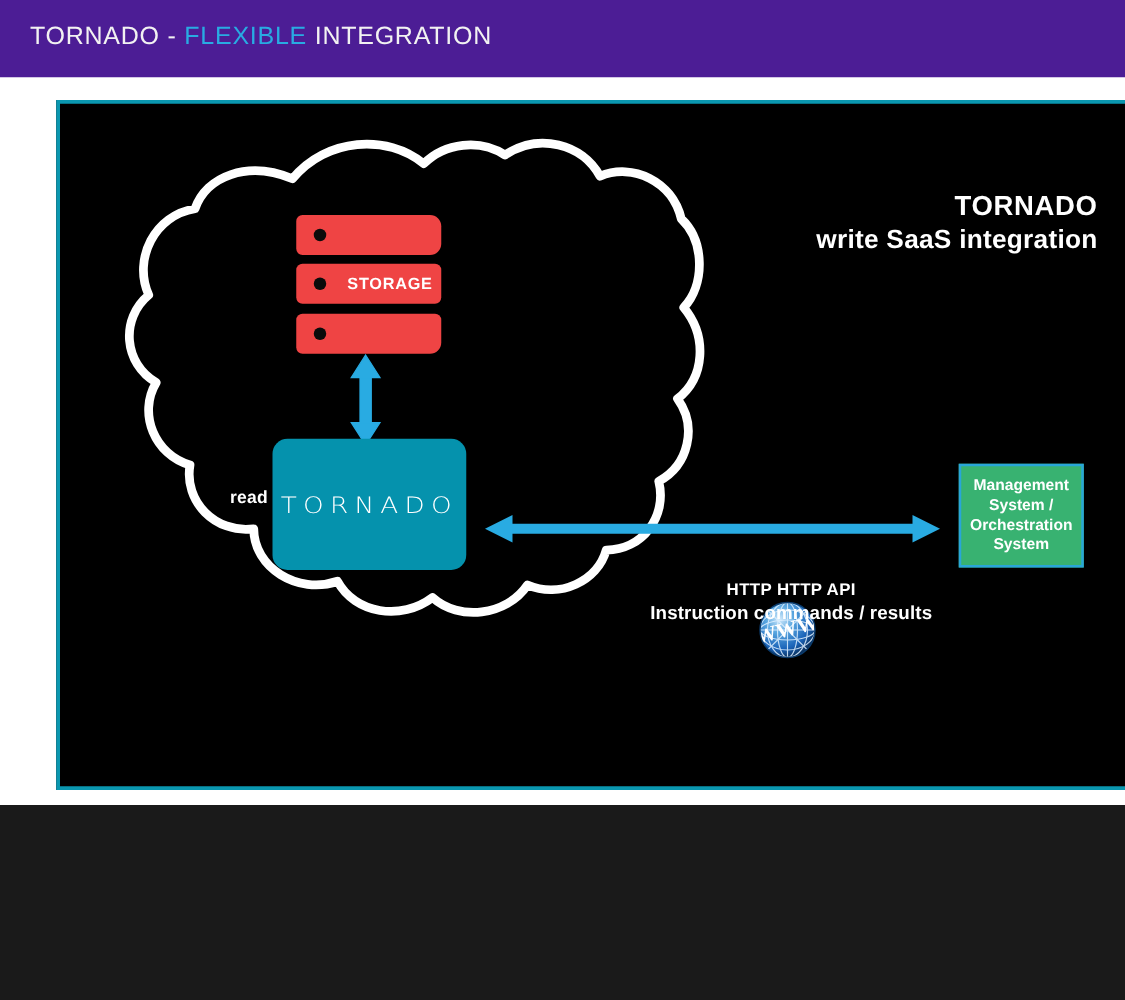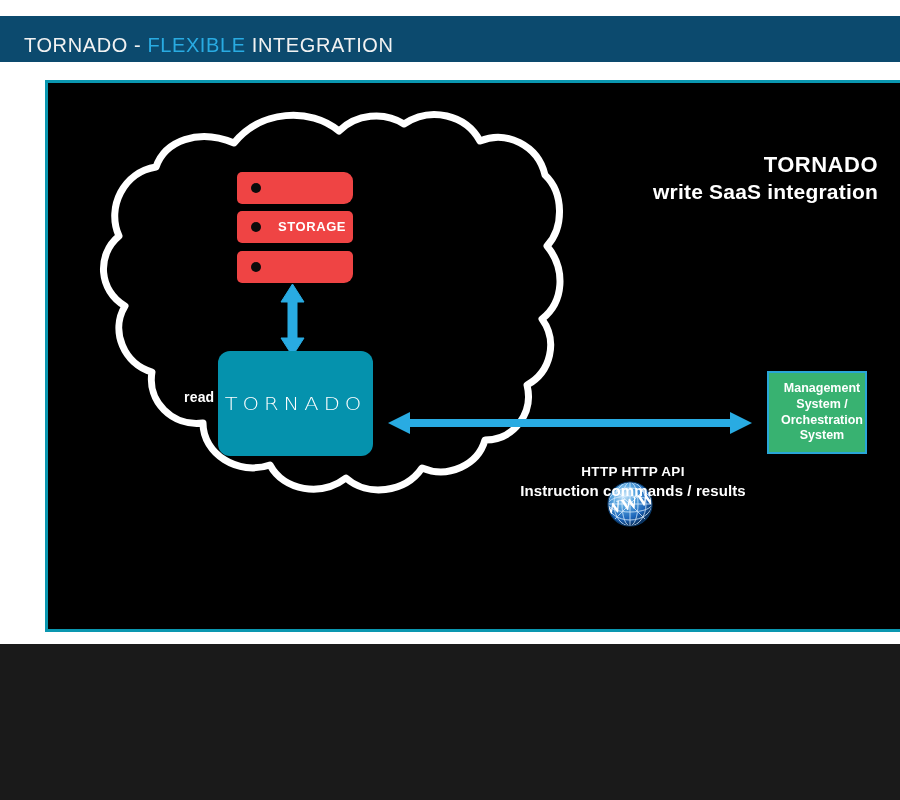--- a/index.html
+++ b/index.html
@@ -11,23 +11,23 @@
     width: 900px;
     height: 800px;
     overflow: hidden;
     font-family: "Liberation Sans", sans-serif;
     position: relative;
   }
 
   
   #slide-header {
     position: absolute;
-    left: 0; top: 16px;
+    left: 0; top: 0;
     width: 900px; height: 62px;
-    background: #0c4a6e;
+    background: #4c1d95;
   }
   #slide-title {
     position: absolute;
     left: 24px; top: 18px;
     font-size: 20px;
     letter-spacing: 0.6px;
     color: #f2f2f2;
     font-weight: 400;
     white-space: nowrap;
   }
@@ -136,21 +136,21 @@
   
   #mgmt-box {
     position: absolute;
     left: 719px; top: 288px;
     width: 100px; height: 83px;
     background: #38b271;
     border: 2px solid #29a6d8;
     box-sizing: border-box;
     display: flex;
     align-items: center;
-    justify-content: flex-end;
+    justify-content: center;
     text-align: center;
   }
   #mgmt-box-label {
     color: #ffffff;
     font-size: 12.5px;
     font-weight: bold;
     line-height: 1.25;
     padding: 0 2px;
     white-space: pre-line;
   }

